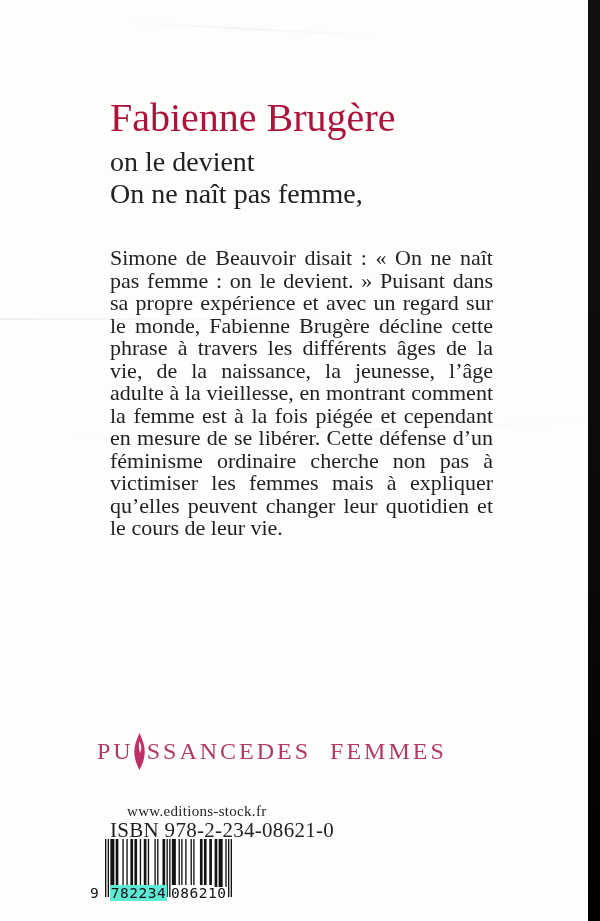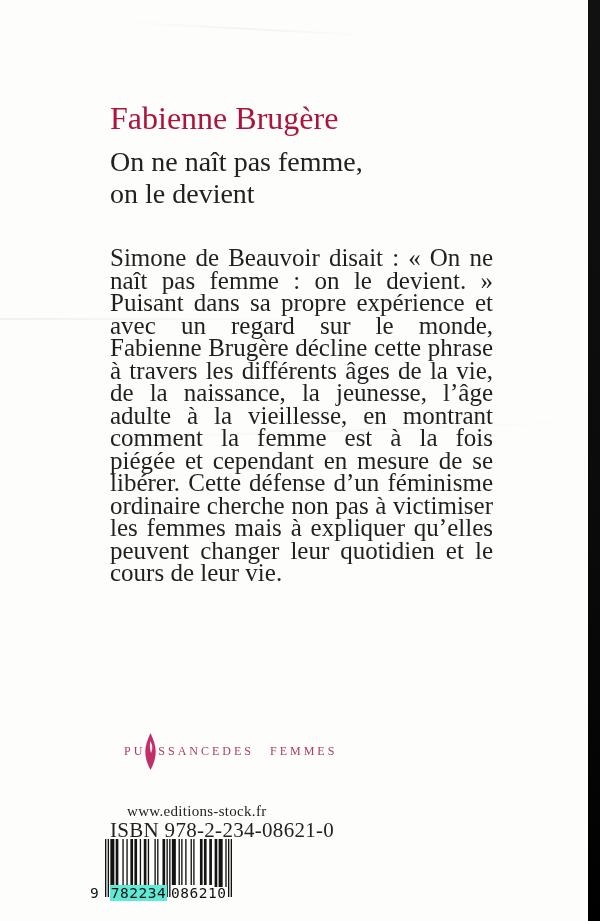--- a/index.html
+++ b/index.html
@@ -16,36 +16,36 @@
     background:linear-gradient(90deg,rgba(0,0,0,.05),rgba(0,0,0,0));}
   .crease2{left:120px;top:28px;width:260px;height:2px;
     background:linear-gradient(90deg,rgba(0,0,0,0),rgba(0,0,0,.04),rgba(0,0,0,0));transform:rotate(3deg);}
   .crease3{left:60px;top:430px;width:540px;height:2px;
     background:linear-gradient(90deg,rgba(0,0,0,0),rgba(0,0,0,.03),rgba(0,0,0,0));transform:rotate(-2deg);}
   
   .book-edge{position:absolute;top:0;right:0;width:12px;height:921px;
     background:linear-gradient(180deg,#111 0%,#0a0a0a 60%,#000 100%);}
   .author{
     position:absolute;left:110px;top:100px;
-    font-size:32px;line-height:36px;color:var(--author-red,#ad143c);
+    font-size:40px;line-height:36px;color:var(--author-red,#ad143c);
   }
   .title{
     position:absolute;left:110px;top:146px;
     font-size:28px;line-height:32px;color:#232122;
   }
   .blurb{
     position:absolute;left:110px;top:247px;width:383px;
-    font-size:25px;line-height:22.5px;text-align:justify;
+    font-size:22px;line-height:22.5px;text-align:justify;
   }
   .blurb p{margin:0;}
   .collection{
-    position:absolute;left:124px;top:731px;height:40px;
+    position:absolute;left:97px;top:731px;height:40px;
     display:flex;align-items:center;
     color:var(--collection-pink,#b23a60);
-    font-size:12px;letter-spacing:3px;
+    font-size:24px;letter-spacing:3px;
   }
   .collection .part{white-space:pre;}
   .collection .rest{word-spacing:10px;}
   .collection svg{display:block;margin:0 1px 0 -1px;}
   .website{position:absolute;left:127px;top:803px;font-size:15px;letter-spacing:.3px;}
   .isbn{position:absolute;left:110px;top:818px;font-size:21px;letter-spacing:.3px;}
   .barcode{position:absolute;left:105px;top:839px;width:127px;height:62px;}
   .barcode svg{position:absolute;left:0;top:0;}
   .bc-digit{
     position:absolute;top:46px;
@@ -63,22 +63,22 @@
 
 <div class="cover">
 
   <div class="crease crease1"></div>
   <div class="crease crease2"></div>
   <div class="crease crease3"></div>
 
   <div class="author">Fabienne Brugère</div>
 
   <div class="title">
+    <div>on le devient</div>
     <div>On ne naît pas femme,</div>
-    <div>on le devient</div>
   </div>
 
   <div class="blurb">
     <p>Simone de Beauvoir disait : « On ne naît pas femme : on le devient. » Puisant dans sa propre expérience et avec un regard sur le monde, Fabienne Brugère décline cette phrase à travers les différents âges de la vie, de la naissance, la jeunesse, l’âge adulte à la vieillesse, en montrant comment la femme est à la fois piégée et cependant en mesure de se libérer. Cette défense d’un féminisme ordinaire cherche non pas à victimiser les femmes mais à expliquer qu’elles peuvent changer leur quotidien et le cours de leur vie.</p>
   </div>
 
   <div class="collection">
     <span class="part">PU</span>
     <span>
       <svg width="13" height="39" viewBox="0 0 14 40" aria-hidden="true">

